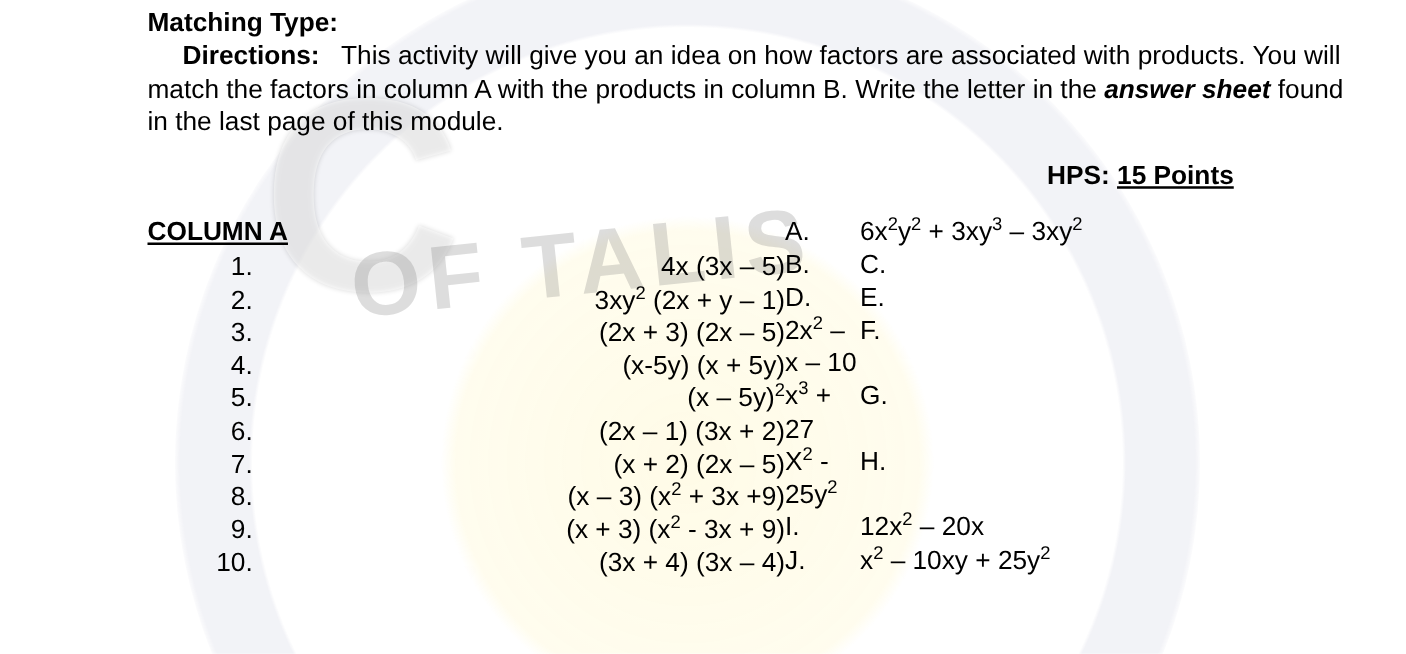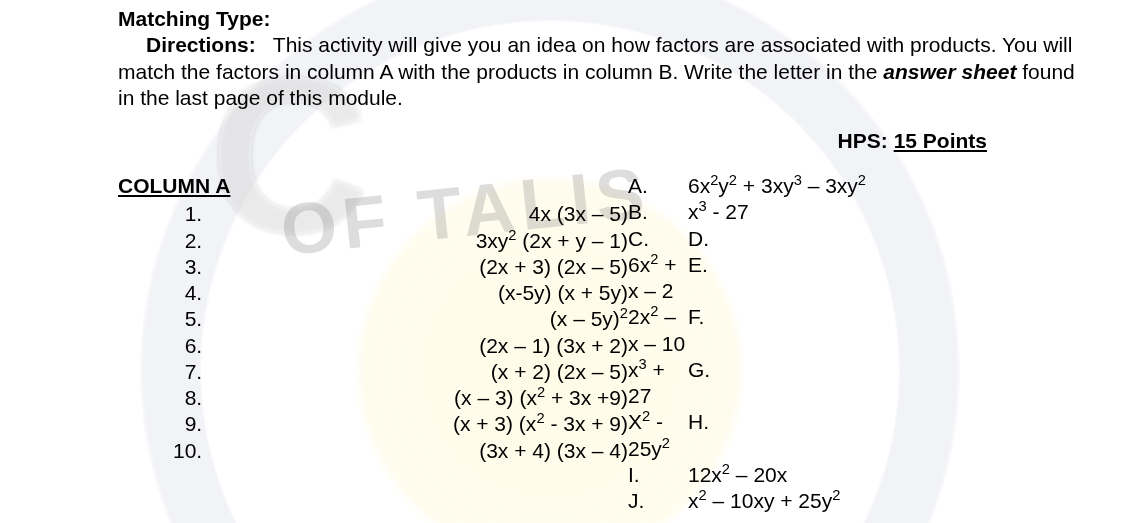--- a/index.html
+++ b/index.html
@@ -156,24 +156,22 @@
         <li><span>(x + 3) (x<sup>2</sup> - 3x + 9)</span></li>
         <li><span>(3x + 4) (3x – 4)</span></li>
       </ol>
     </div>
 
     <div class="colB">
       <div class="colB-table">
         <div class="letter-cell">A.</div>
         <div class="expr-cell">6x<sup>2</sup>y<sup>2</sup> + 3xy<sup>3</sup> – 3xy<sup>2</sup></div>
         <div class="letter-cell">B.</div>
-        <div class="expr-cell">x<sup>3</sup> - 27</div>
         <div class="letter-cell">C.</div>
         <div class="letter-cell">D.</div>
-        <div class="expr-cell">6x<sup>2</sup> + x – 2</div>
         <div class="letter-cell">E.</div>
         <div class="expr-cell">2x<sup>2</sup> – x – 10</div>
         <div class="letter-cell">F.</div>
         <div class="expr-cell">x<sup>3</sup> + 27</div>
         <div class="letter-cell">G.</div>
         <div class="expr-cell">X<sup>2</sup> - 25y<sup>2</sup></div>
         <div class="letter-cell">H.</div>
         <div class="letter-cell">I.</div>
         <div class="expr-cell">12x<sup>2</sup> – 20x</div>
         <div class="letter-cell">J.</div>

